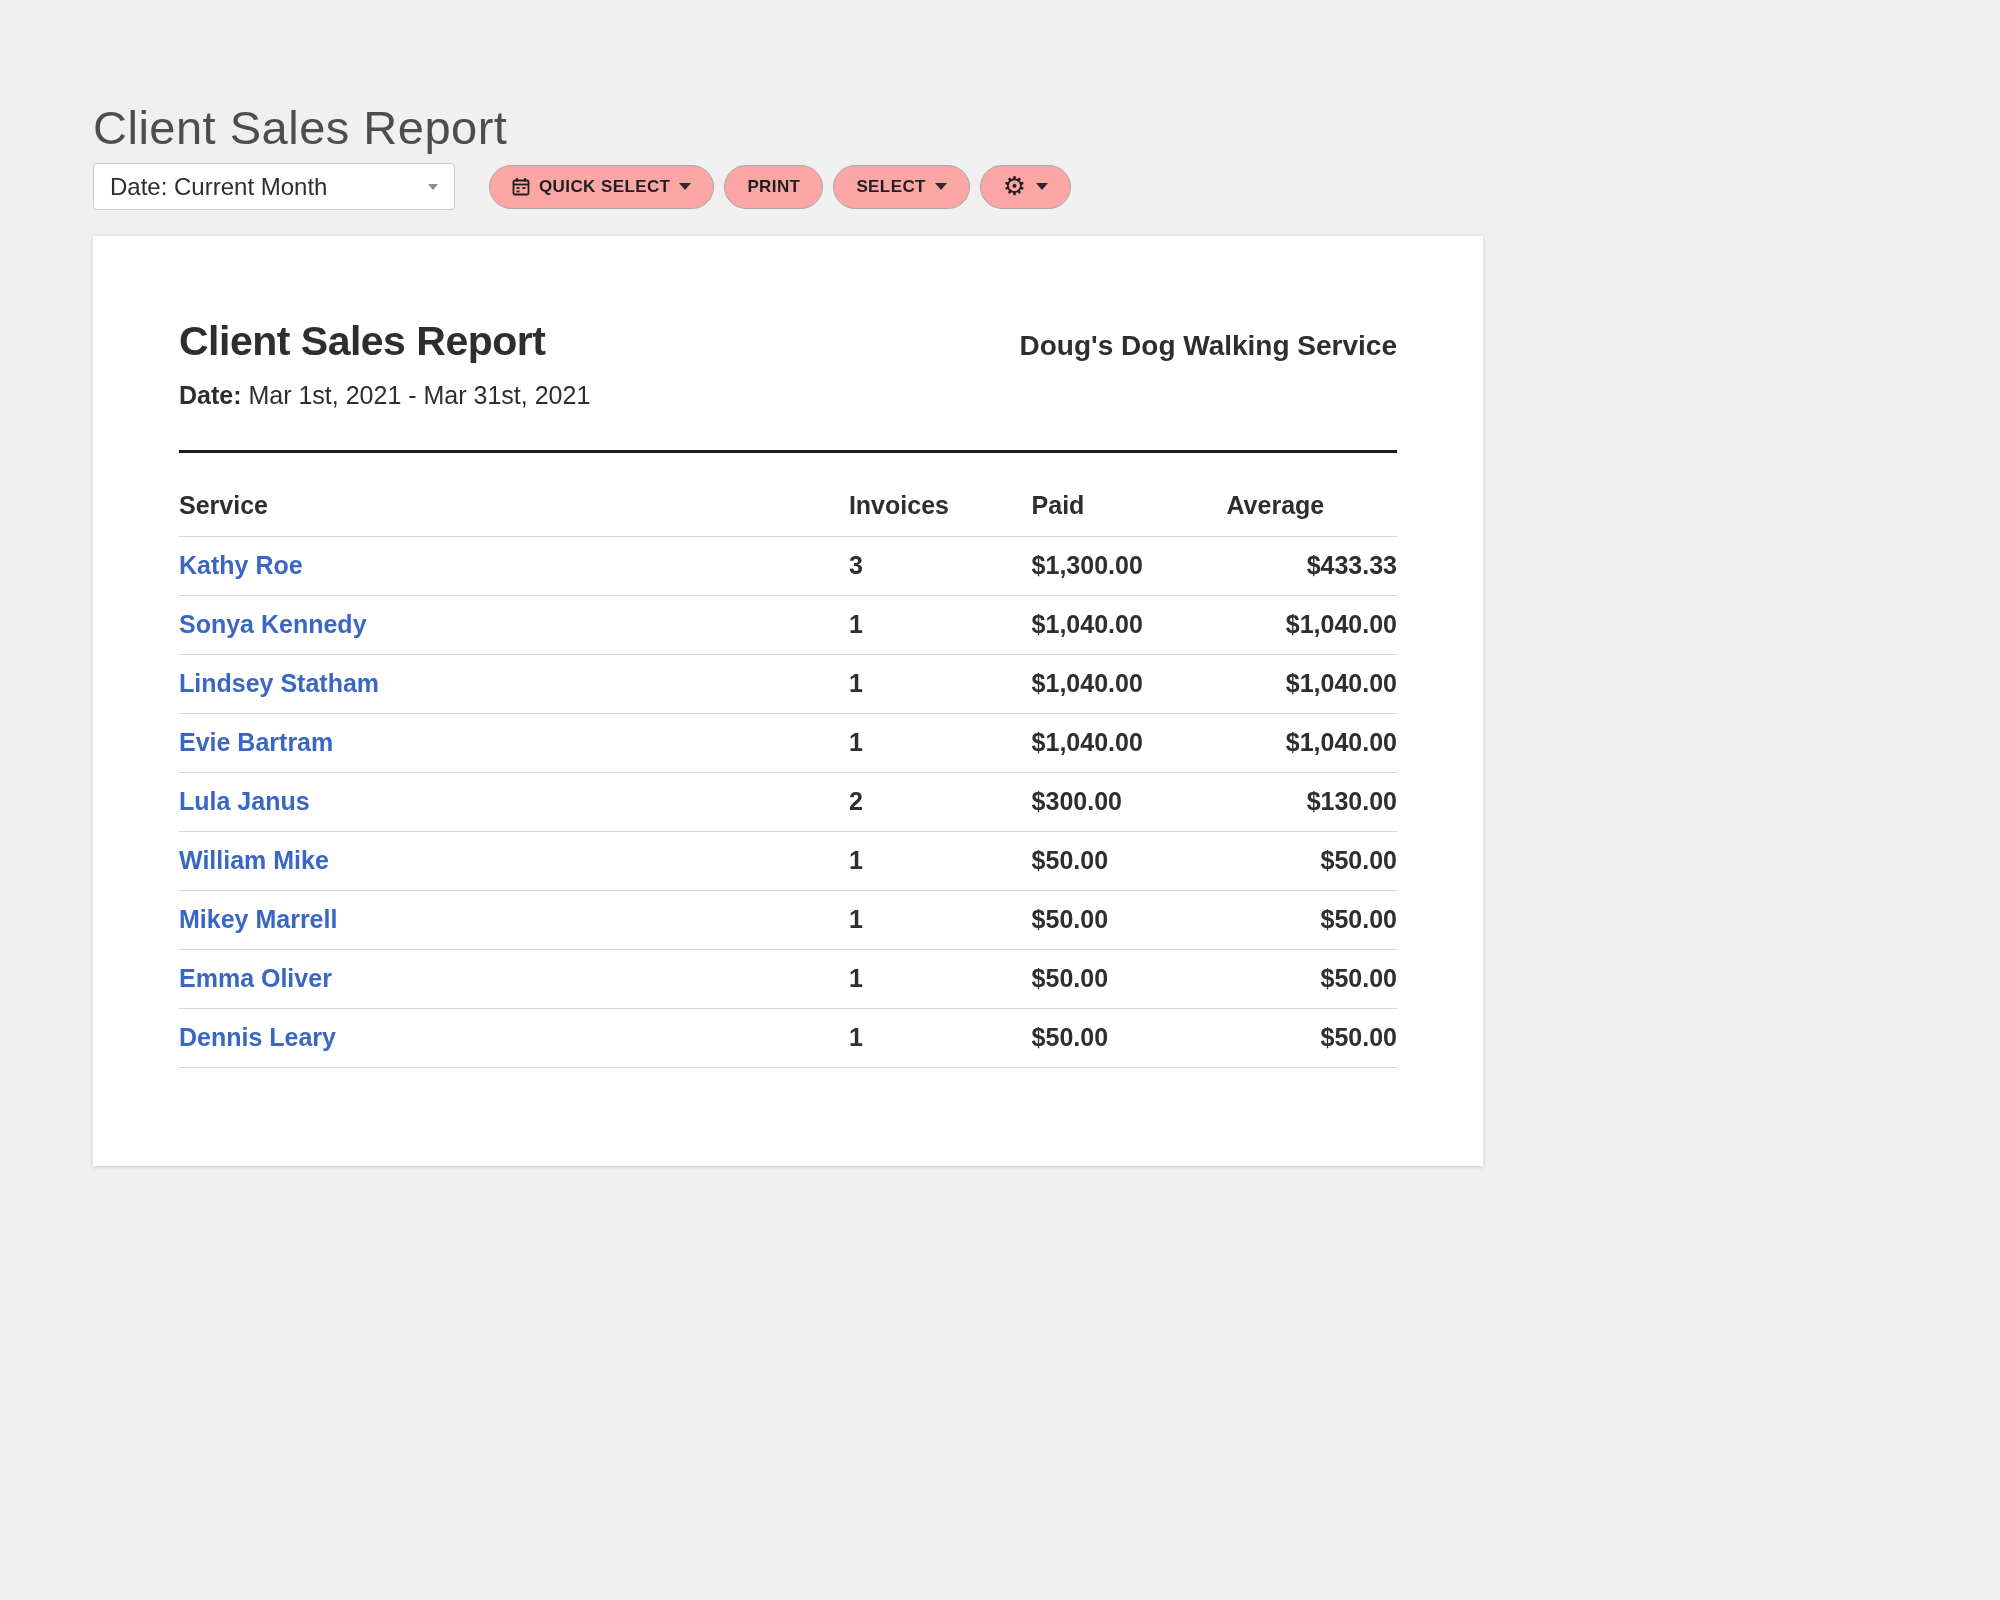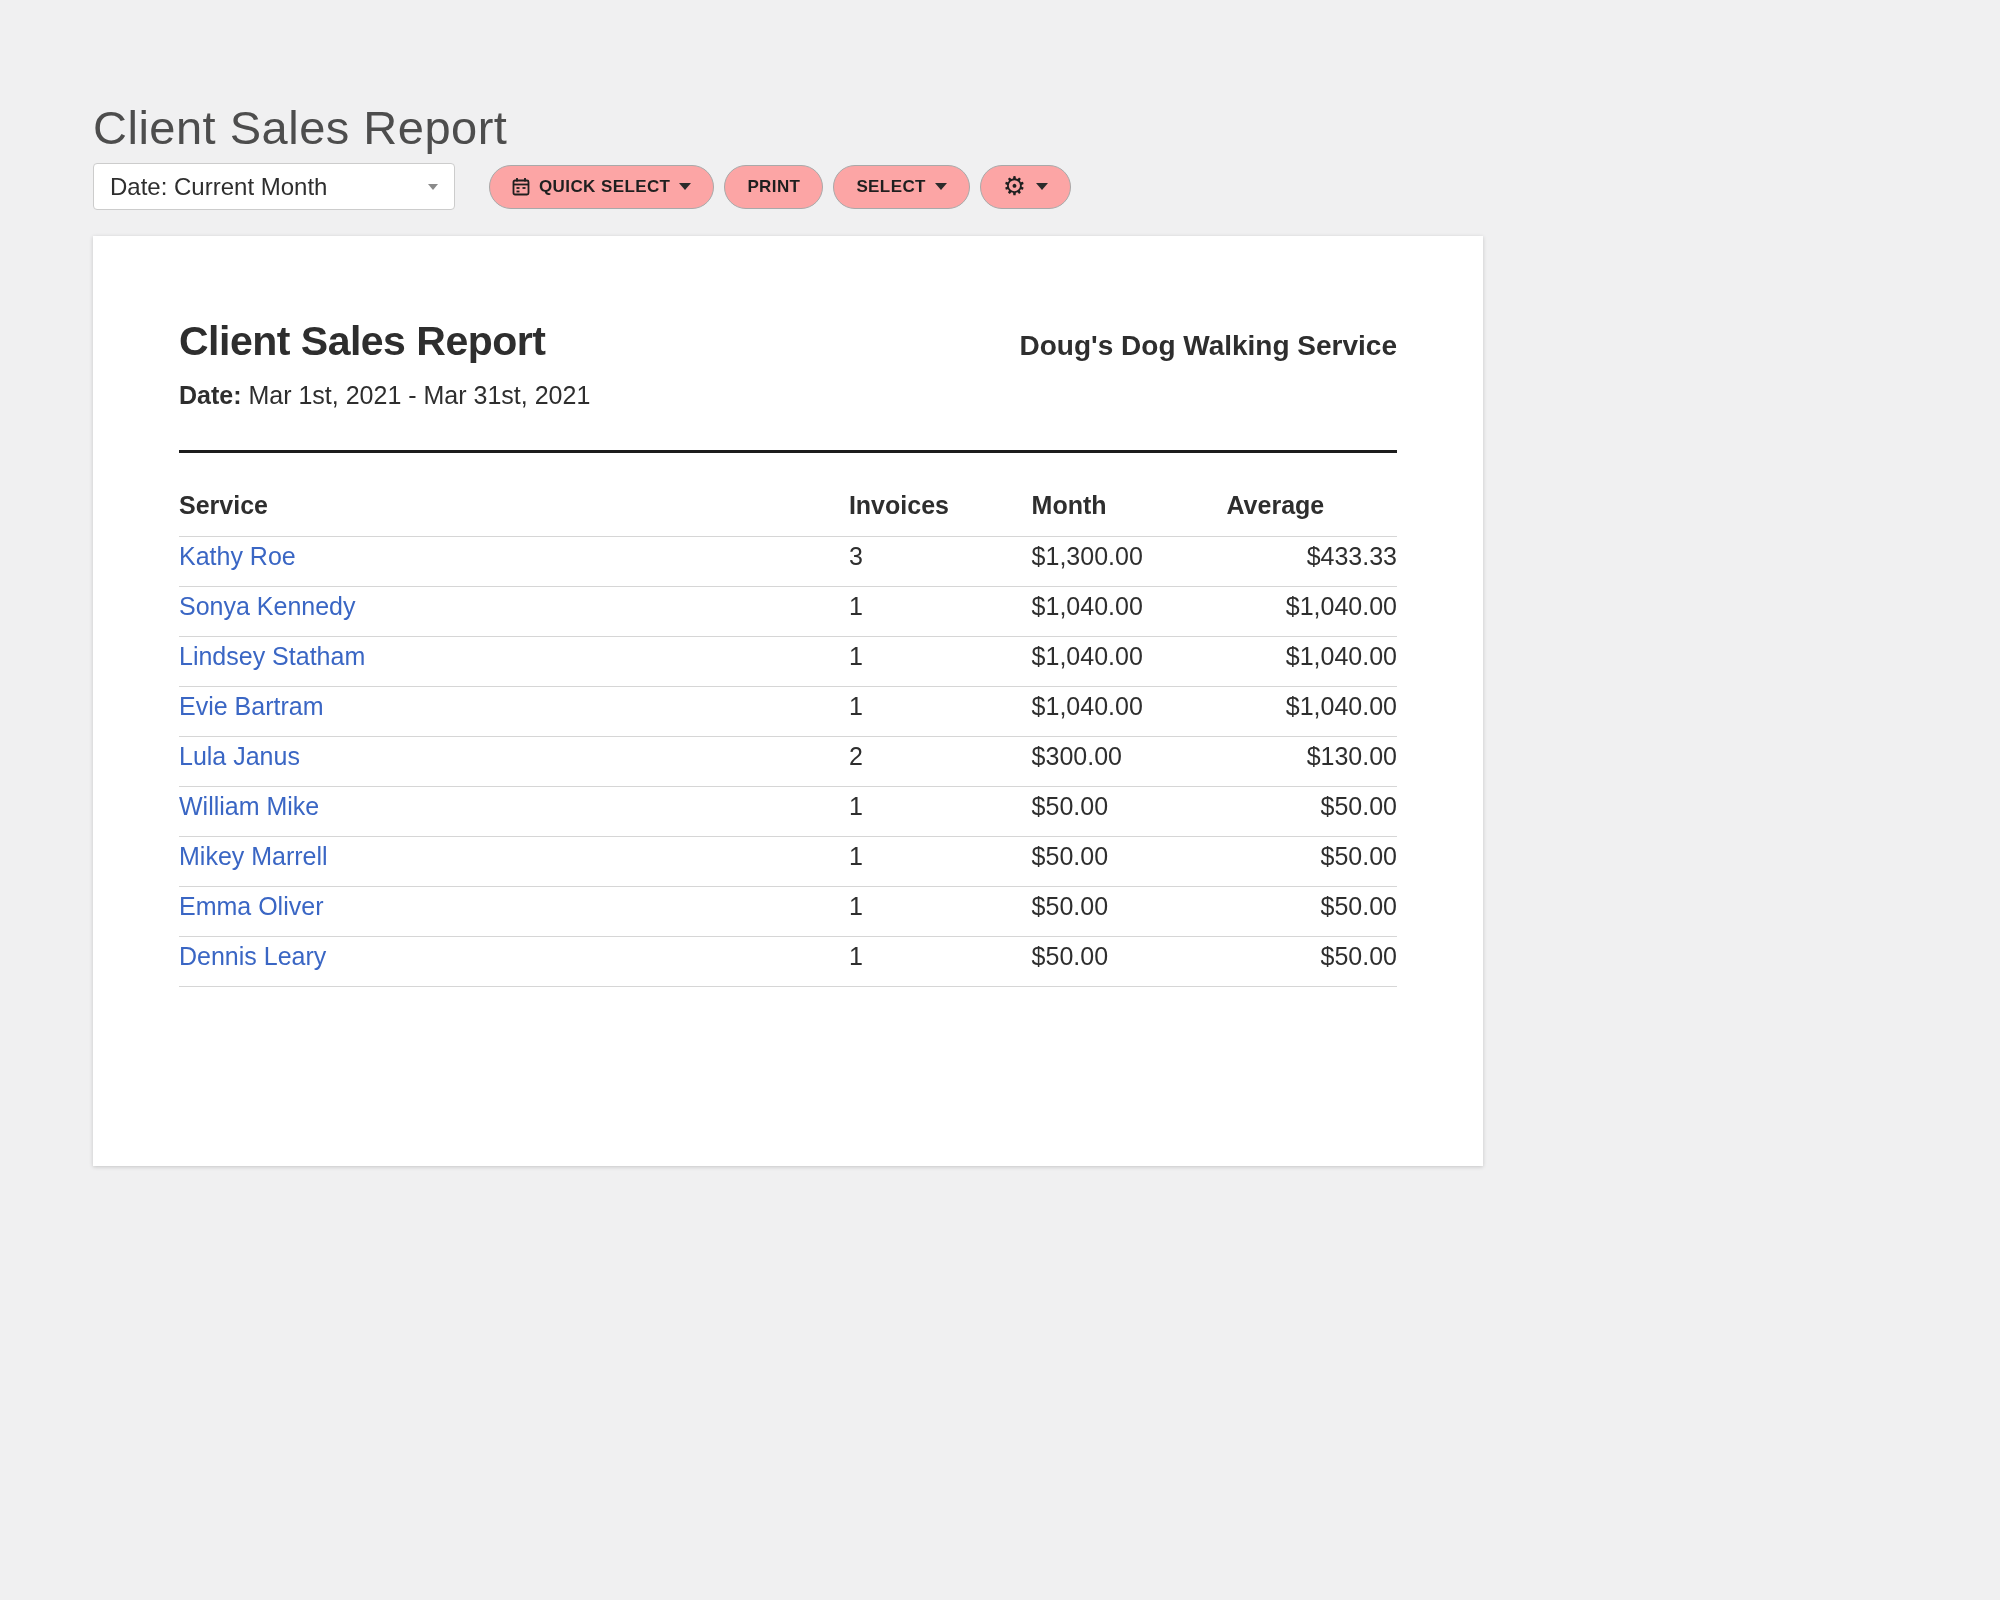--- a/index.html
+++ b/index.html
@@ -136,22 +136,23 @@
     font-size: 25px;
     color: #2e2e2e;
   }
   table.report-table th {
     text-align: left;
     font-weight: 700;
     padding: 10px 0 16px 0;
     border-bottom: 1px solid #d6d6d6;
   }
   table.report-table td {
-    padding: 5px 0 15px 0;
+    padding: 14px 0 15px 0;
     border-bottom: 1px solid #d6d6d6;
+    font-weight: bold;
   }
   .col-client   { width: 55%; }
   .col-invoices { width: 15%; }
   .col-paid     { width: 16%; }
   .col-average  { width: 14%; text-align: right; }
   td.col-invoices { padding-left: 6px; }
 
   a.client-link {
     color: #3a66c4;
     text-decoration: none;
@@ -214,21 +215,21 @@
     <span>Mar 1st, 2021 - Mar 31st, 2021</span>
   </div>
 
   <div class="divider"></div>
 
   <table class="report-table">
     <thead>
       <tr>
         <th class="col-client">Service</th>
         <th class="col-invoices">Invoices</th>
-        <th class="col-paid">Month</th>
+        <th class="col-paid">Paid</th>
         <th class="col-average">Average</th>
       </tr>
     </thead>
     <tbody>
         <tr>
           <td class="col-client"><a href="#" class="client-link">Kathy Roe</a></td>
           <td class="col-invoices">3</td>
           <td class="col-paid">$1,300.00</td>
           <td class="col-average">$433.33</td>
         </tr>

